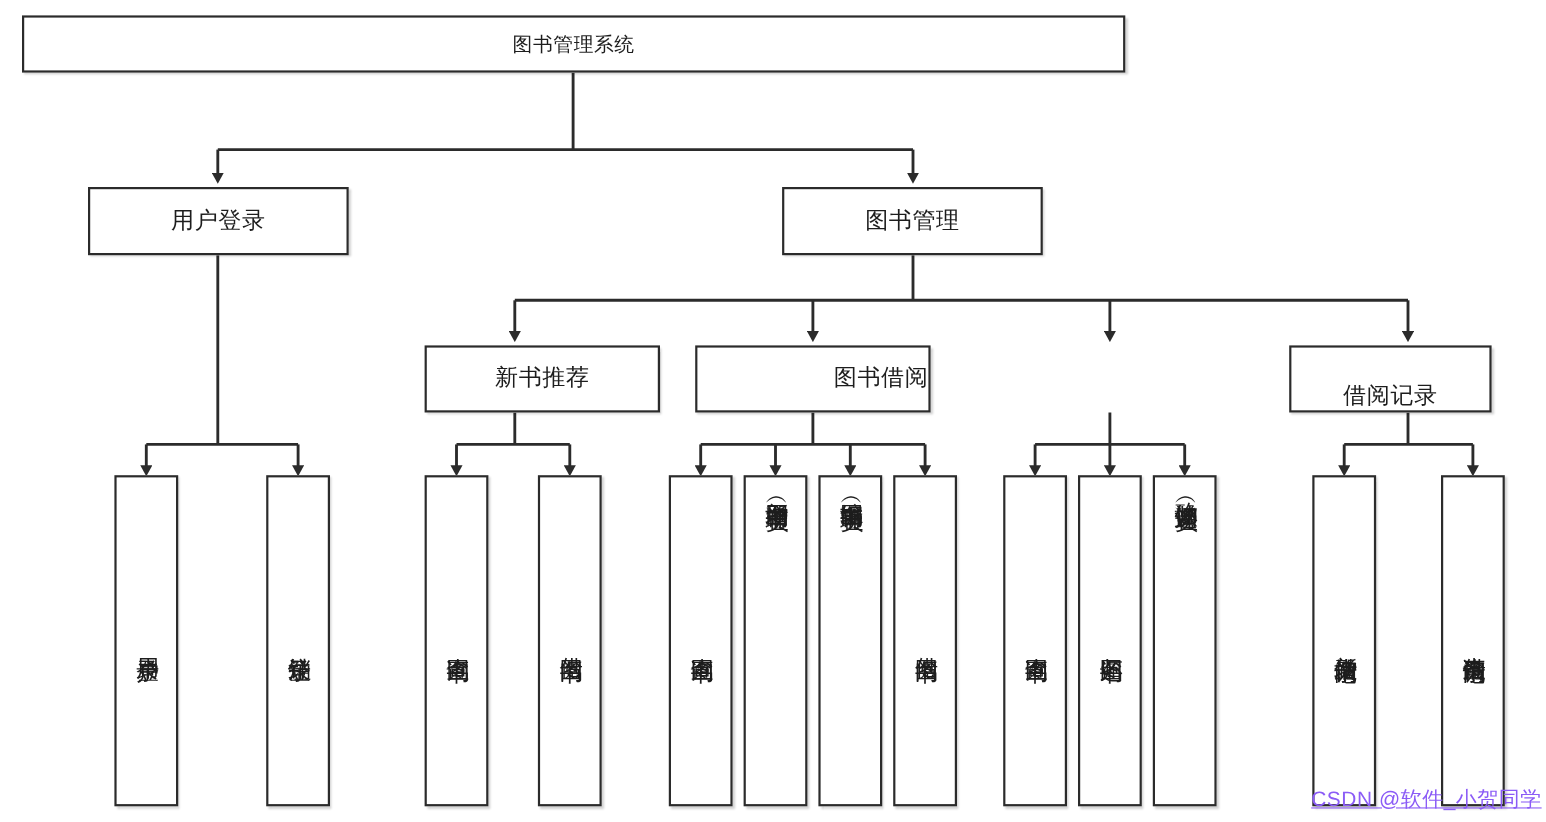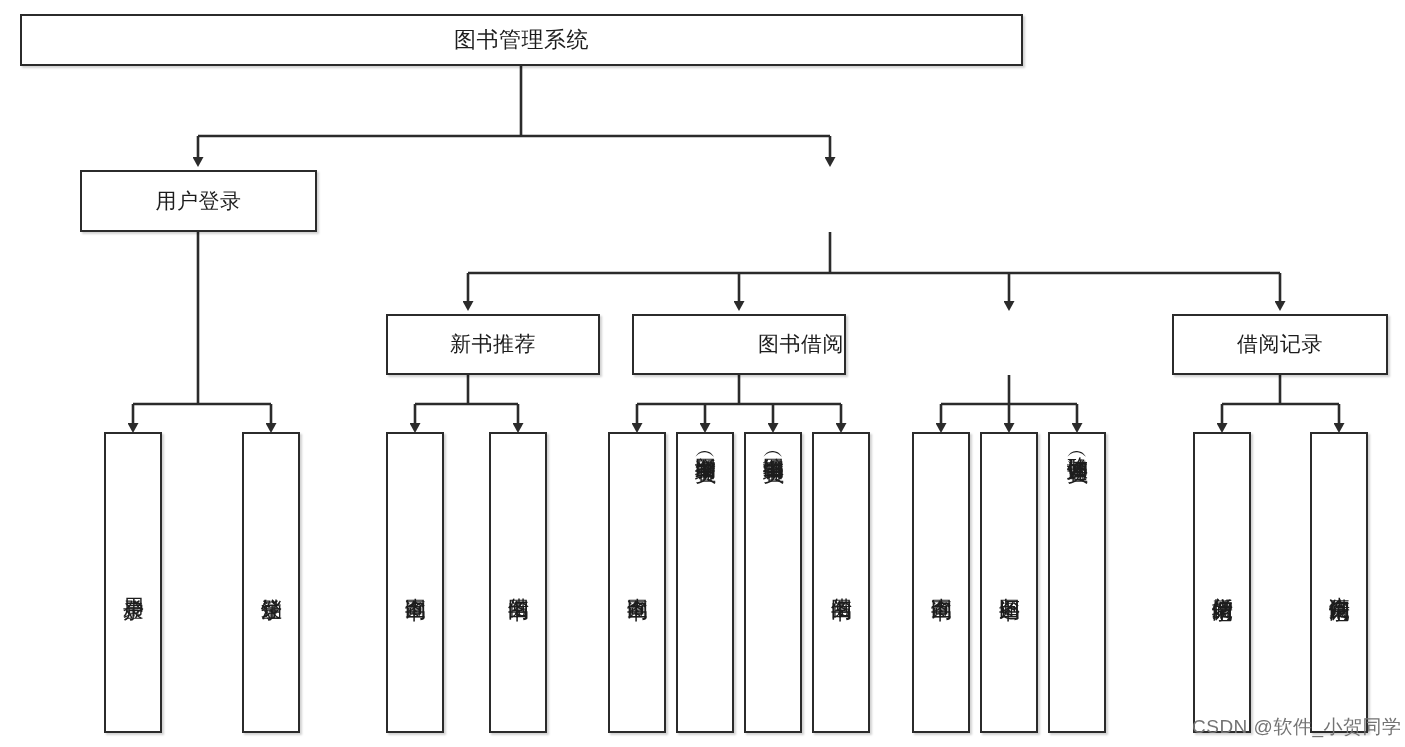--- a/index.html
+++ b/index.html
@@ -35,43 +35,44 @@
     box-shadow: 2px 2px 2px rgba(0,0,0,0.18);
   }
   .node-label {
     font-size: 21px;
     line-height: 1.25;
     color: #1d1d1d;
     letter-spacing: 0.5px;
     text-align: center;
     white-space: nowrap;
   }
-  .node.root .node-label { font-size: 22px; }
+  .node.root .node-label { font-size: 18px; }
   .node.leaf {
     align-items: flex-start;
     justify-content: center;
     padding-top: 6px;
   }
   .node.leaf .node-label {
     writing-mode: vertical-rl;
     text-orientation: upright;
     font-size: 21px;
     line-height: 1.18;
     letter-spacing: 1px;
     white-space: normal;
     max-height: 100%;
   }
   .node.leaf.center-text { align-items: center; padding-top: 0; }
   .watermark {
     position: absolute;
     font-size: 19px;
-    color: #737373;
+    color: #8b5cf6;
     white-space: nowrap;
     letter-spacing: 0.5px;
     font-family: "Liberation Sans", "DejaVu Sans", sans-serif;
+    text-decoration: underline;
   }
 </style>
 </head>
 <body>
 
 <div id="canvas">
 
   <svg class="connectors" viewBox="0 0 1405 747" xmlns="http://www.w3.org/2000/svg">
     <defs>
       <marker id="arrow" markerWidth="10" markerHeight="11" refX="1" refY="5.5" orient="auto" markerUnits="userSpaceOnUse">
@@ -123,31 +124,34 @@
   </svg>
 
   <div class="node root" style="left:20px; top:14px; width:1003px; height:52px;">
     <span class="node-label">图书管理系统</span>
   </div>
 
   <div class="node" style="left:80px; top:170px; width:237px; height:62px;">
     <span class="node-label">用户登录</span>
   </div>
 
+  <div class="node" style="left:711px; top:170px; width:237px; height:62px;">
+    <span class="node-label">图书管理</span>
+  </div>
 
   <div class="node" style="left:362px; top:314px; width:214px; height:61px;margin-left:24px;">
     <span class="node-label">新书推荐</span>
   </div>
 
   <div class="node" style="left:632px; top:314px; width:214px; height:61px;justify-content:flex-end;">
     <span class="node-label">图书借阅</span>
   </div>
 
 
-  <div class="node" style="left:1172px; top:314px; width:216px; height:61px;">
+  <div class="node" style="left:1172px; top:314px; width:184px; height:61px;align-items:flex-end;">
     <span class="node-label">借阅记录</span>
   </div>
 
   <div class="node leaf center-text" style="left:104px; top:432px; width:58px; height:301px;">
     <span class="node-label">用户登录</span>
   </div>
 
   <div class="node leaf center-text" style="left:242px; top:432px; width:58px; height:301px;">
     <span class="node-label">注销登录</span>
   </div>

